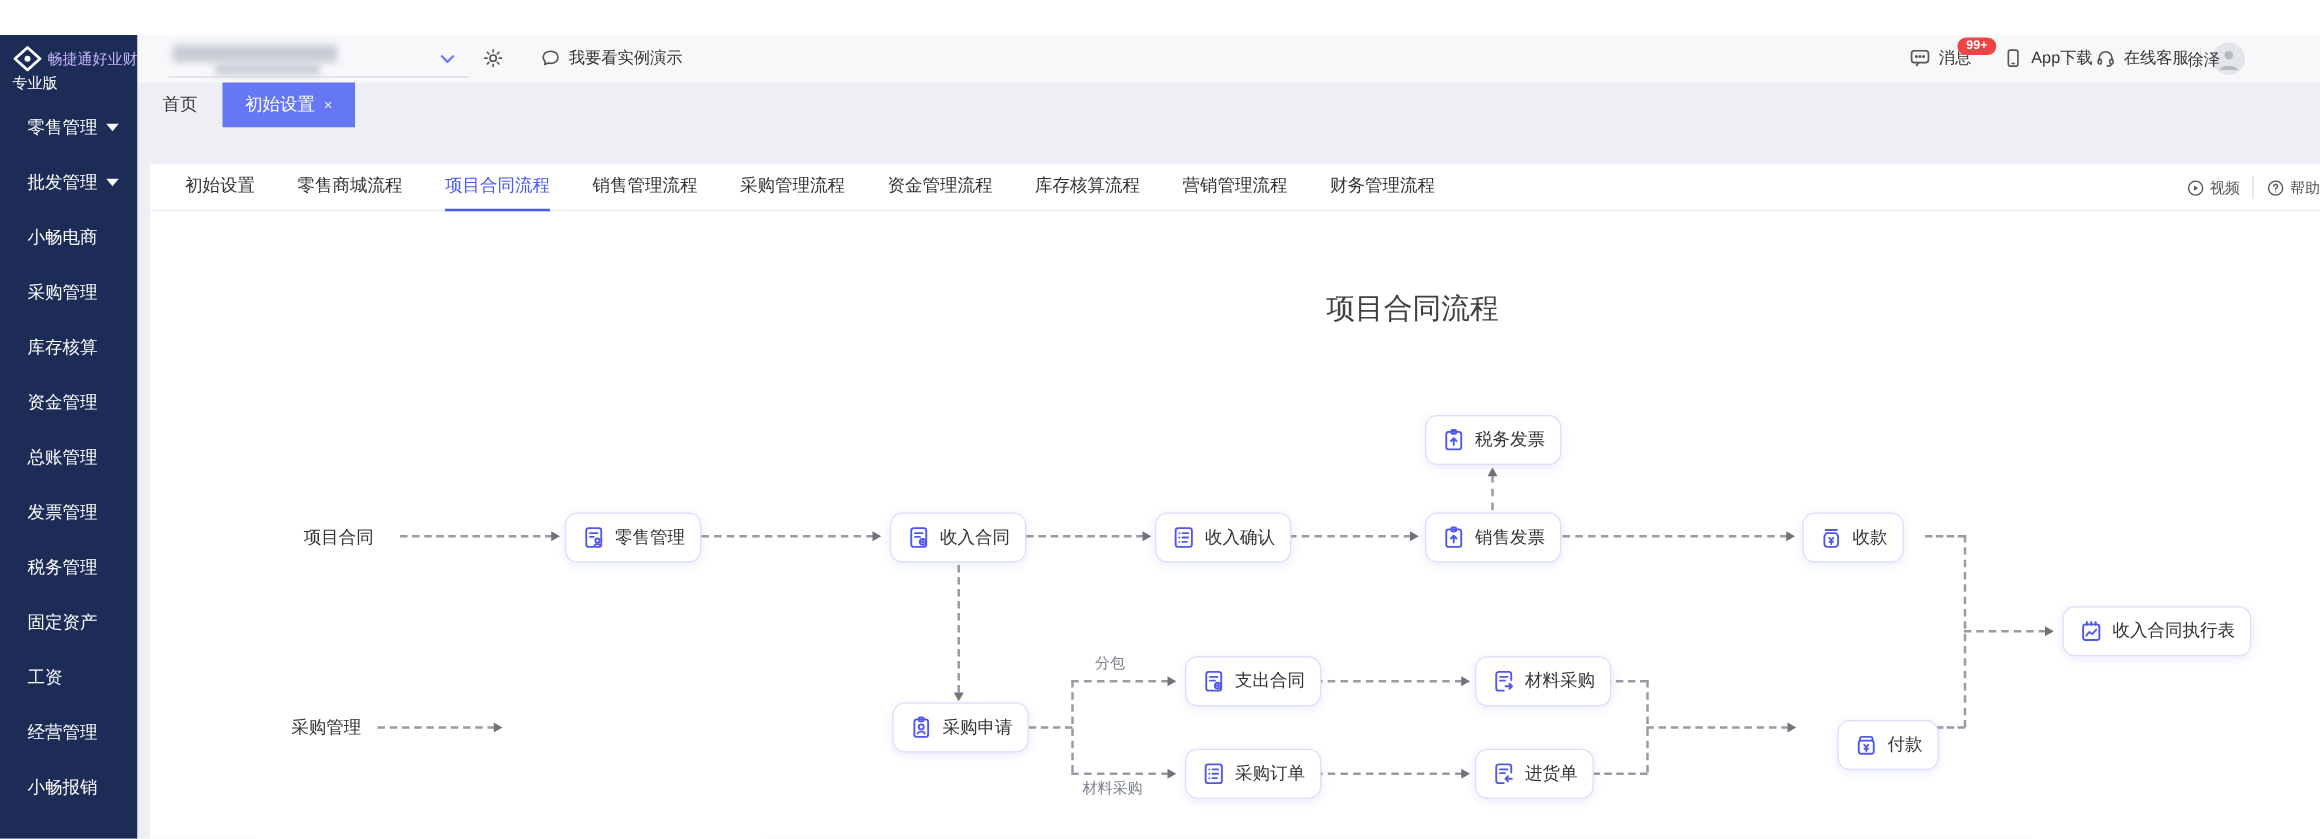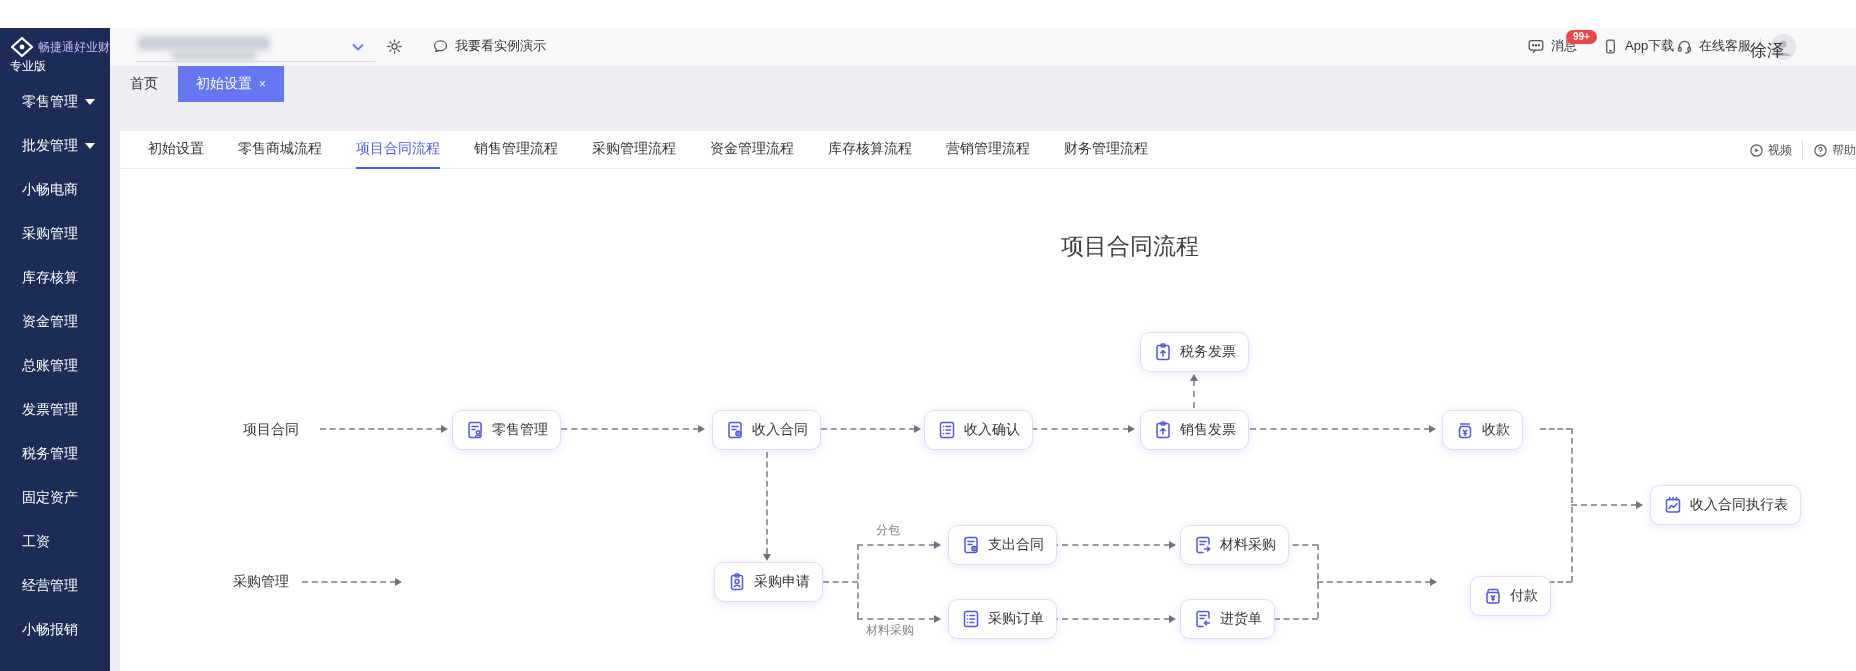--- a/index.html
+++ b/index.html
@@ -191,21 +191,21 @@
   </div>
 
   <div class="abs divider-v" style="left:1650px;top:10px;"></div>
 
   <div class="abs avatar" style="left:1660px;top:6px;">
     <svg width="20" height="20" viewBox="0 0 20 20">
         <circle cx="10" cy="7.2" r="3.4" fill="#b6bac2"></circle>
         <path d="M2.8 19c.8-4.2 13.6-4.2 14.4 0z" fill="#b6bac2"></path>
       </svg>
   </div>
-  <div class="abs" style="left:1640px;top:11px;width:54px;overflow:hidden;font-size:17px;color:#333;white-space:nowrap;">徐泽</div>
+  <div class="abs" style="left:1640px;top:11px;width:54px;overflow:hidden;font-size:13px;color:#333;white-space:nowrap;">徐泽</div>
 </div>
 
 <div class="abs tabstrip">
   <div class="wtab-home">
       <span>首页</span>
     </div>
   <div class="wtab-active">
     <span>初始设置</span>
     <span class="wtab-close">×</span>
   </div>

